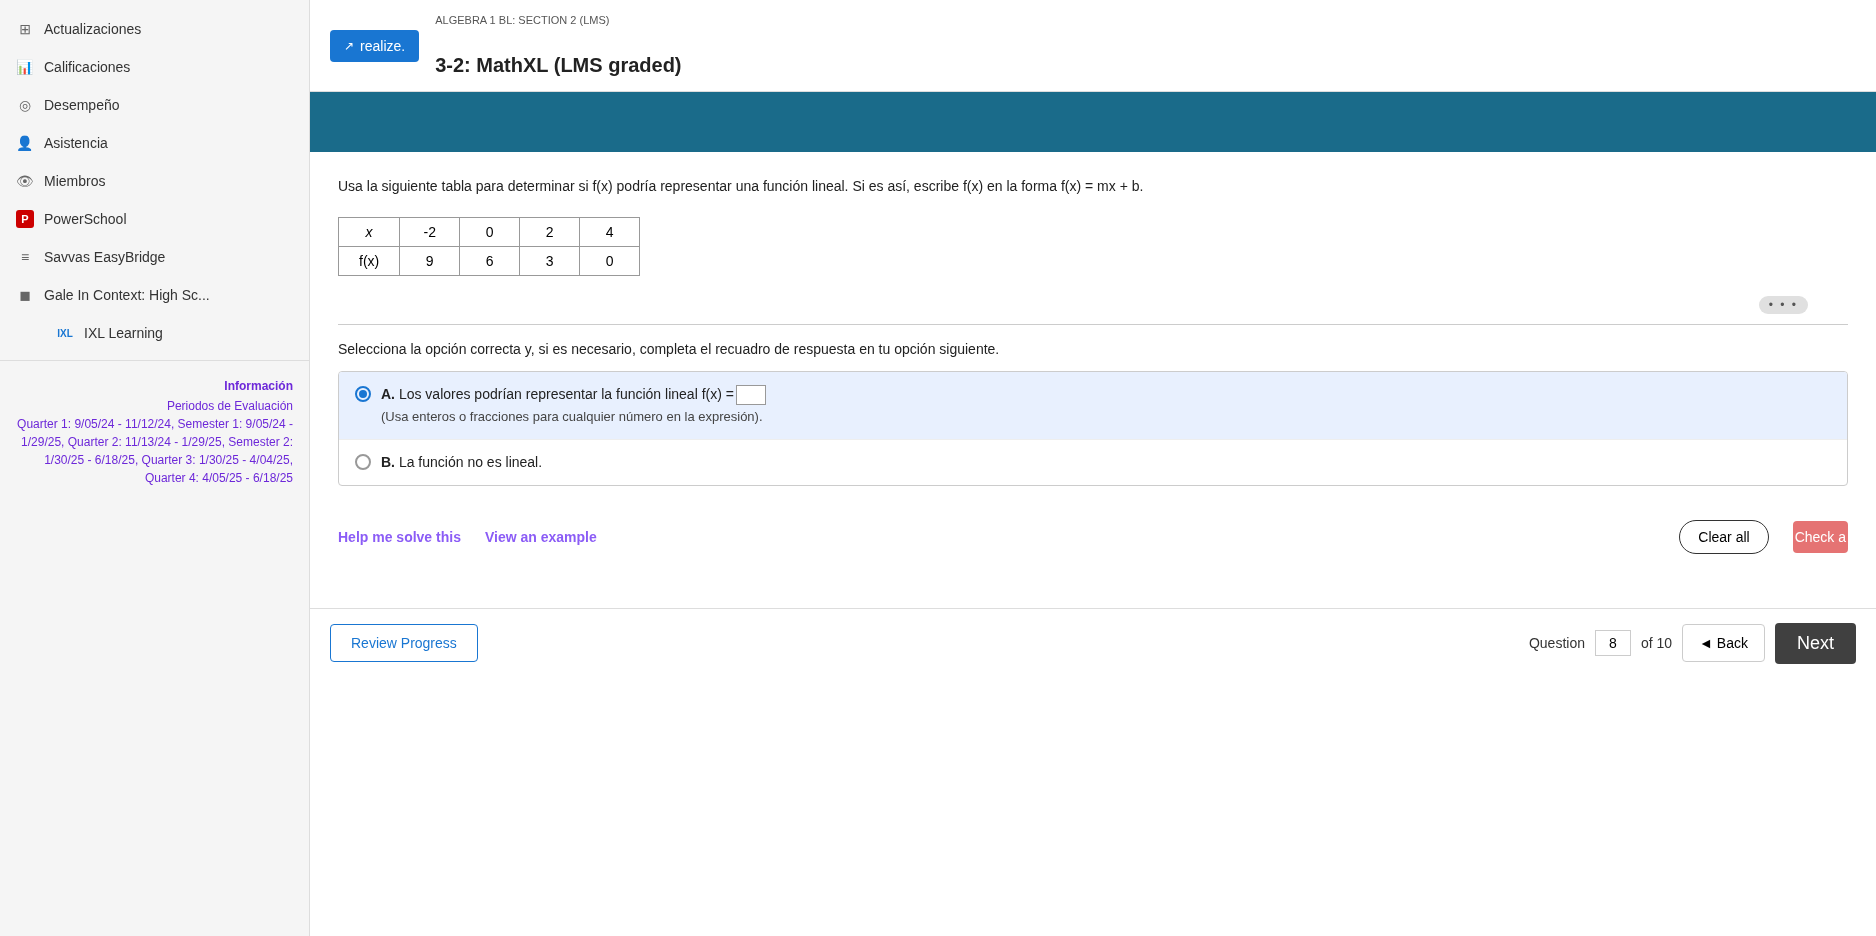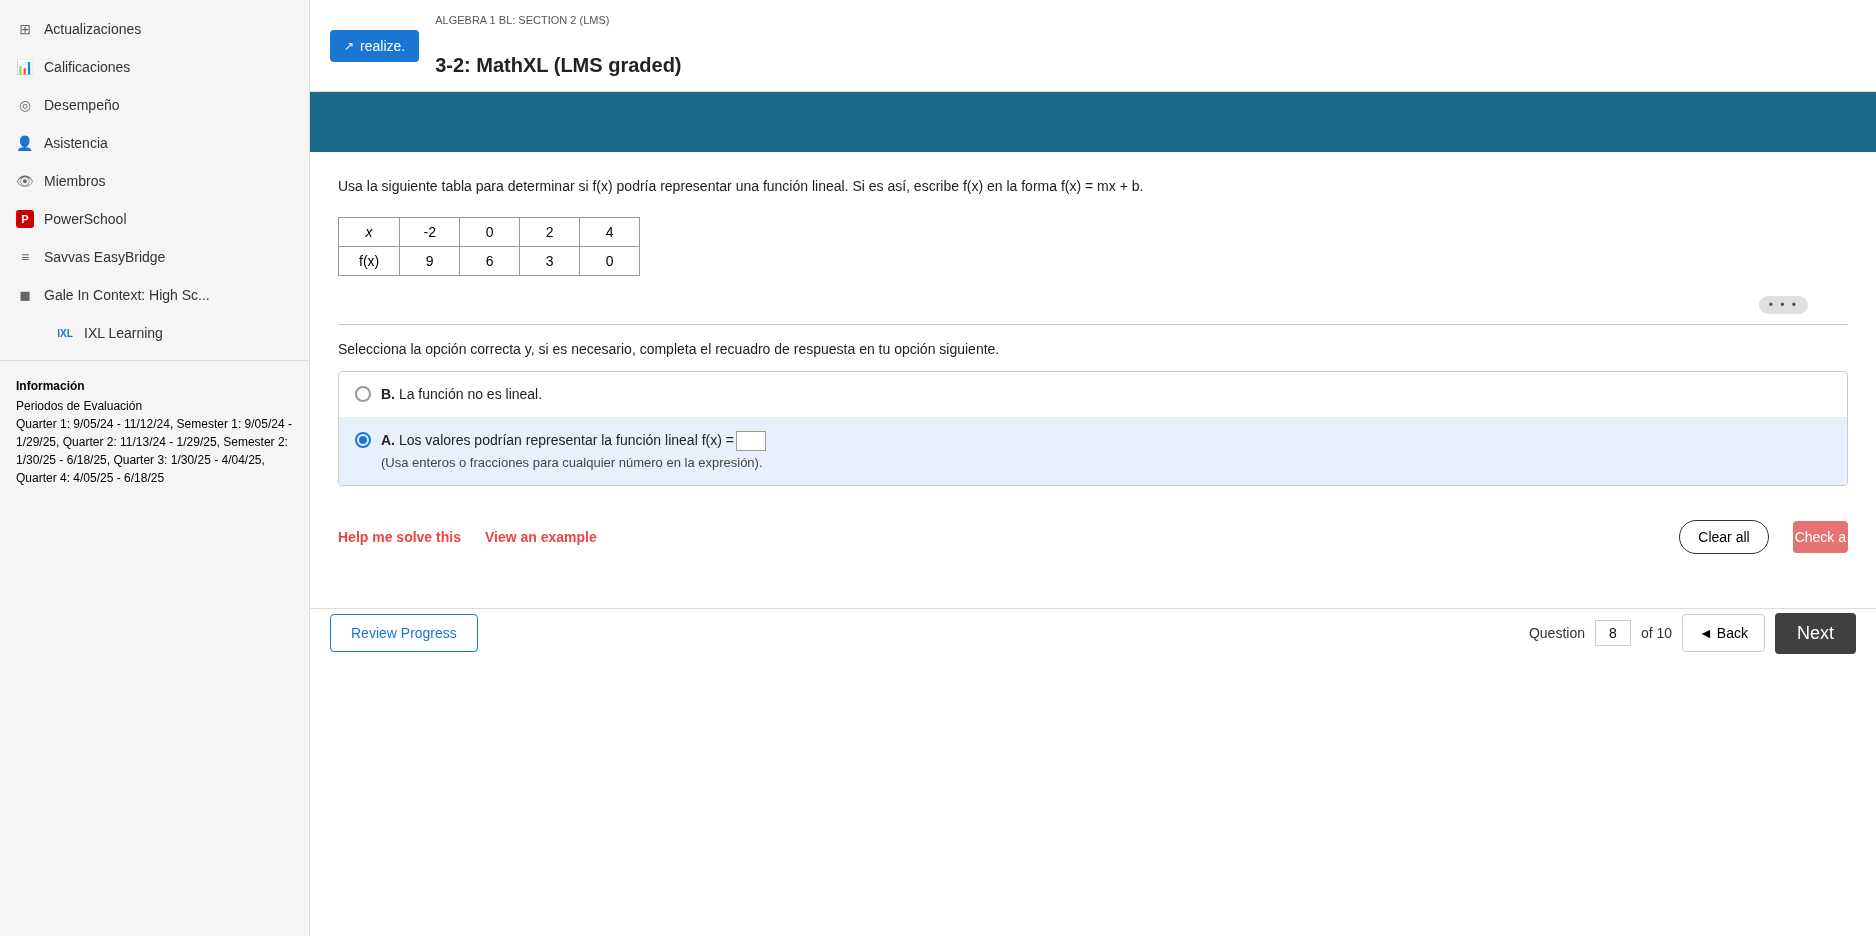--- a/index.html
+++ b/index.html
@@ -40,21 +40,22 @@
       font-size: 14px;
     }
     .sidebar-divider {
       height: 1px;
       background: #ddd;
       margin: 8px 0;
     }
     .sidebar-info {
       padding: 10px 16px;
       font-size: 12px;
-      color: #000000;
+      color: #6d28d9;
+      text-align: right;
     }
     .sidebar-info .info-title {
       font-weight: bold;
       margin-bottom: 4px;
     }
 
     
     .main {
       flex: 1;
       overflow-y: auto;
@@ -220,21 +221,21 @@
     .bottom-actions {
       display: flex;
       align-items: center;
       gap: 24px;
       margin-bottom: 20px;
       padding: 10px 0;
     }
     .link-btn {
       background: none;
       border: none;
-      color: #ef4444;
+      color: #8b5cf6;
       font-size: 14px;
       font-weight: bold;
       cursor: pointer;
       text-decoration: none;
     }
 
     .clear-all-btn {
       margin-left: auto;
       border: 1px solid #333;
       background: white;
@@ -251,21 +252,21 @@
       padding: 8px 2px;
       font-size: 14px;
       cursor: pointer;
     }
 
     
     .footer-nav {
       display: flex;
       align-items: center;
       justify-content: space-between;
-      padding: 4px 20px;
+      padding: 14px 20px;
       border-top: 1px solid #ddd;
       background: #fff;
     }
     .review-progress-btn {
       border: 1px solid #1976d2;
       background: white;
       color: #1976d2;
       border-radius: 4px;
       padding: 10px 20px;
       font-size: 14px;
@@ -403,37 +404,37 @@
     <div class="dots-sep">
       <span class="dots-oval">• • •</span>
     </div>
 
     <hr class="divider-line">
 
     <p class="select-instruction">Selecciona la opción correcta y, si es necesario, completa el recuadro de respuesta en tu opción siguiente.</p>
 
     <div class="options-container">
 
-      <div class="option-item">
-        <div class="radio-circle empty"></div>
-        <div class="option-text">
-          <strong>B.</strong> <span>La función no es lineal.</span>
-        </div>
-      </div>
-
       <div class="option-item selected">
         <div class="radio-circle filled"></div>
         <div class="option-text">
           <div>
             <strong>A.</strong> Los valores podrían representar la función lineal f(x) =<span class="answer-box"></span>
           </div>
           <div class="option-sub">(Usa enteros o fracciones para cualquier número en la expresión).</div>
         </div>
       </div>
 
+      <div class="option-item">
+        <div class="radio-circle empty"></div>
+        <div class="option-text">
+          <strong>B.</strong> <span>La función no es lineal.</span>
+        </div>
+      </div>
+
     </div>
 
     <div class="bottom-actions">
       <button class="link-btn">Help me solve this</button>
       <button class="link-btn">View an example</button>
       <button class="clear-all-btn">Clear all</button>
       <button class="check-btn">Check a</button>
     </div>
 
   </div>

